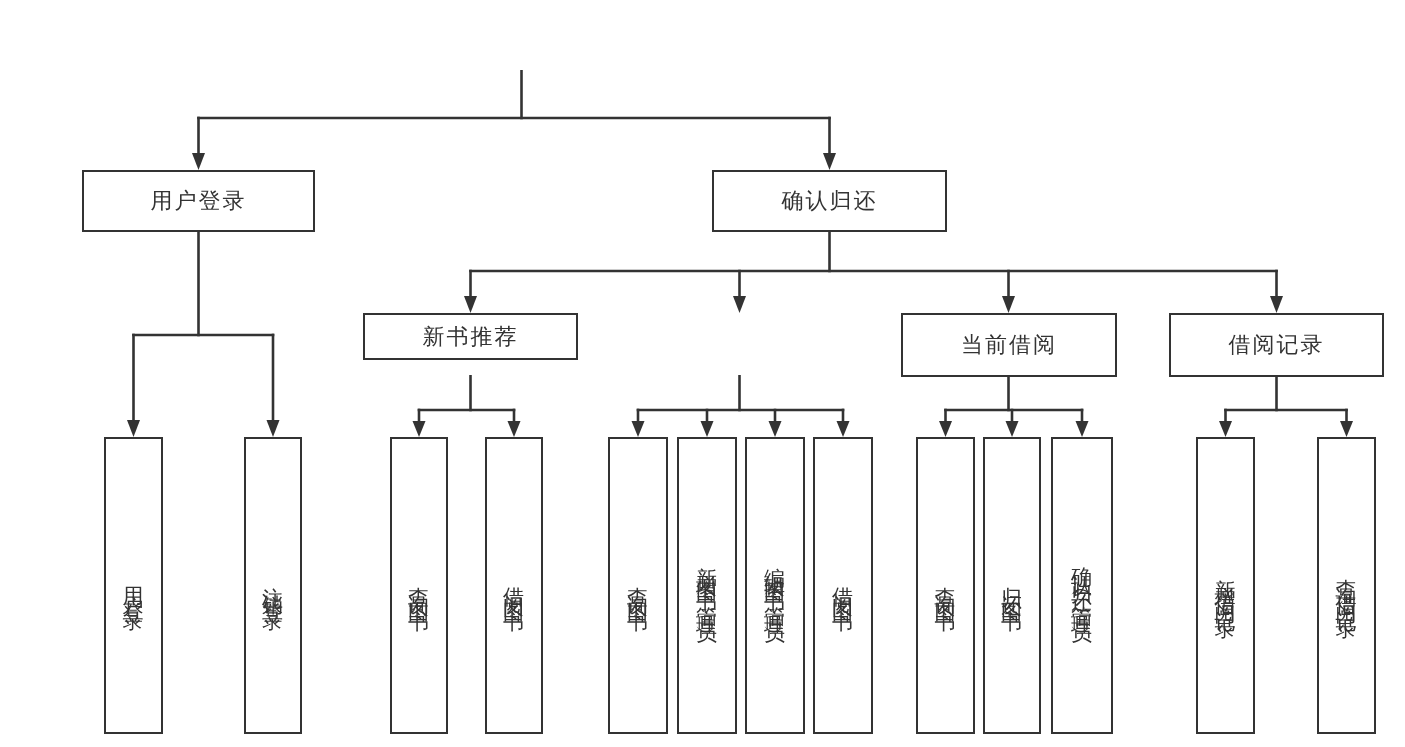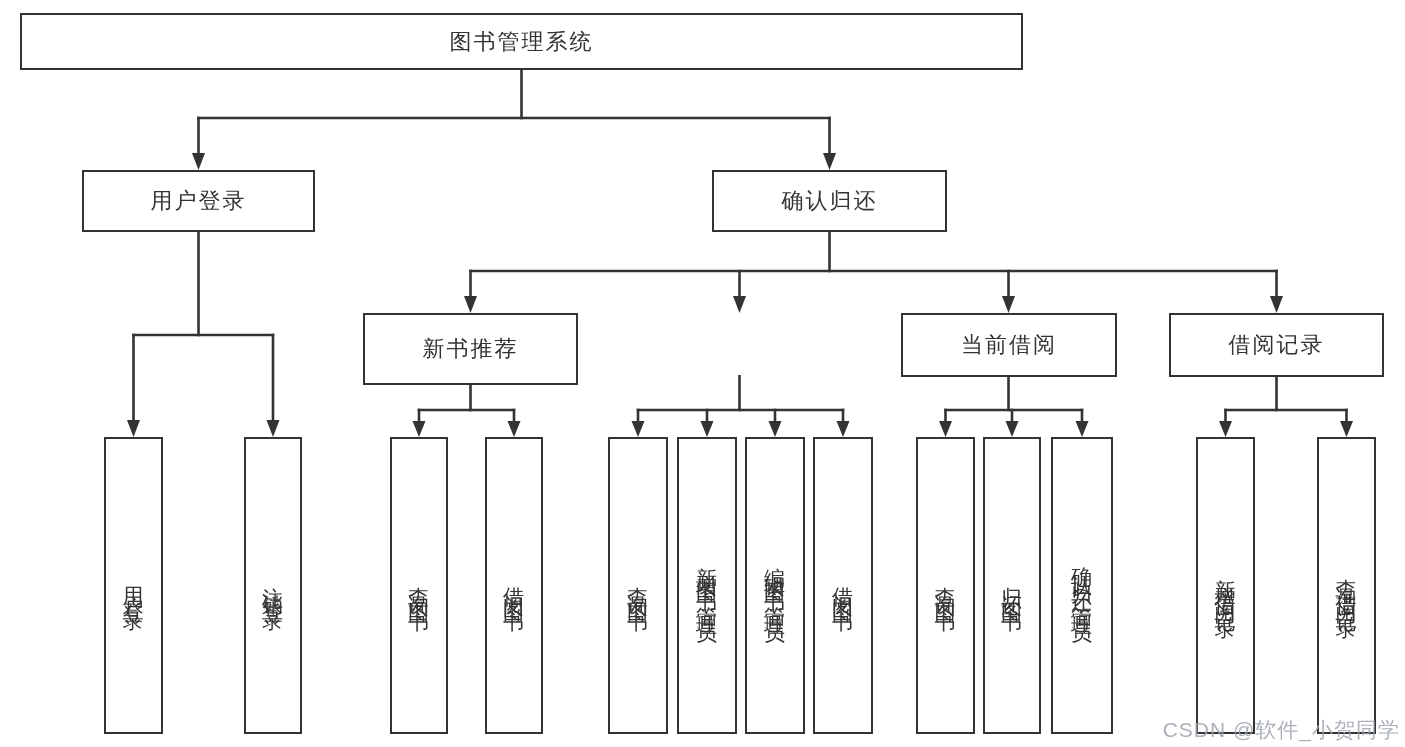--- a/index.html
+++ b/index.html
@@ -130,32 +130,29 @@
     <g stroke="#333333" stroke-width="2.6" fill="#333333">
       <line x1="1276.5" y1="375" x2="1276.5" y2="411.3"></line>
       <line x1="1224.2" y1="410" x2="1347.8" y2="410"></line>
       <line x1="1225.5" y1="408.7" x2="1225.5" y2="422"></line>
       <polygon points="1219,421 1232,421 1225.5,437" stroke="none"></polygon>
       <line x1="1346.5" y1="408.7" x2="1346.5" y2="422"></line>
       <polygon points="1340,421 1353,421 1346.5,437" stroke="none"></polygon>
     </g>
   </svg>
 
-  <div class="node" style="left:20px; top:13px; width:1003px; height:57px;">
-    <span class="hlabel">图书管理系统</span>
-  </div>
 
   <div class="node" style="left:82px; top:170px; width:233px; height:62px;">
     <span class="hlabel">用户登录</span>
   </div>
   <div class="node" style="left:712px; top:170px; width:235px; height:62px;">
     <span class="hlabel">确认归还</span>
   </div>
 
-  <div class="node" style="left:363px; top:313px; width:215px; height:72px;">
+  <div class="node" style="left:363px; top:313px; width:215px; height:47px;">
     <span class="hlabel">新书推荐</span>
   </div>
   <div class="node" style="left:901px; top:313px; width:216px; height:64px;">
     <span class="hlabel">当前借阅</span>
   </div>
   <div class="node" style="left:1169px; top:313px; width:215px; height:64px;">
     <span class="hlabel">借阅记录</span>
   </div>
 
   <div class="node leaf" style="left:104px; top:437px; width:59px; height:297px;">
@@ -195,15 +192,14 @@
     <span class="vlabel">确认归还（管理员）</span>
   </div>
 
   <div class="node leaf" style="left:1196px; top:437px; width:59px; height:297px;">
     <span class="vlabel">新增借阅记录</span>
   </div>
   <div class="node leaf" style="left:1317px; top:437px; width:59px; height:297px;">
     <span class="vlabel">查询借阅记录</span>
   </div>
 
-  <div class="watermark">CSDN @软件_小贺同学</div>
 
 </div>
 
 </body></html>

